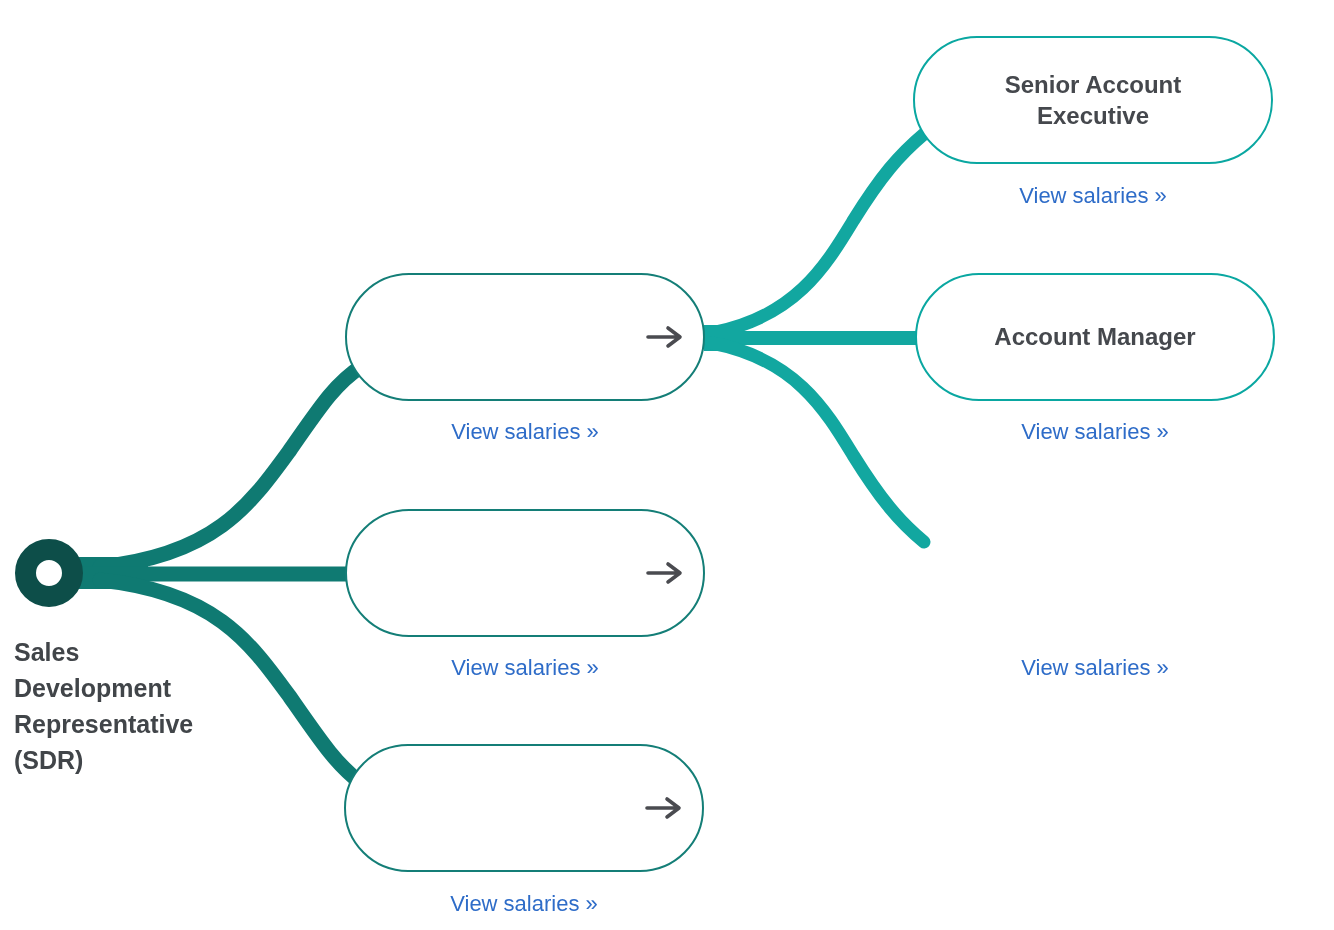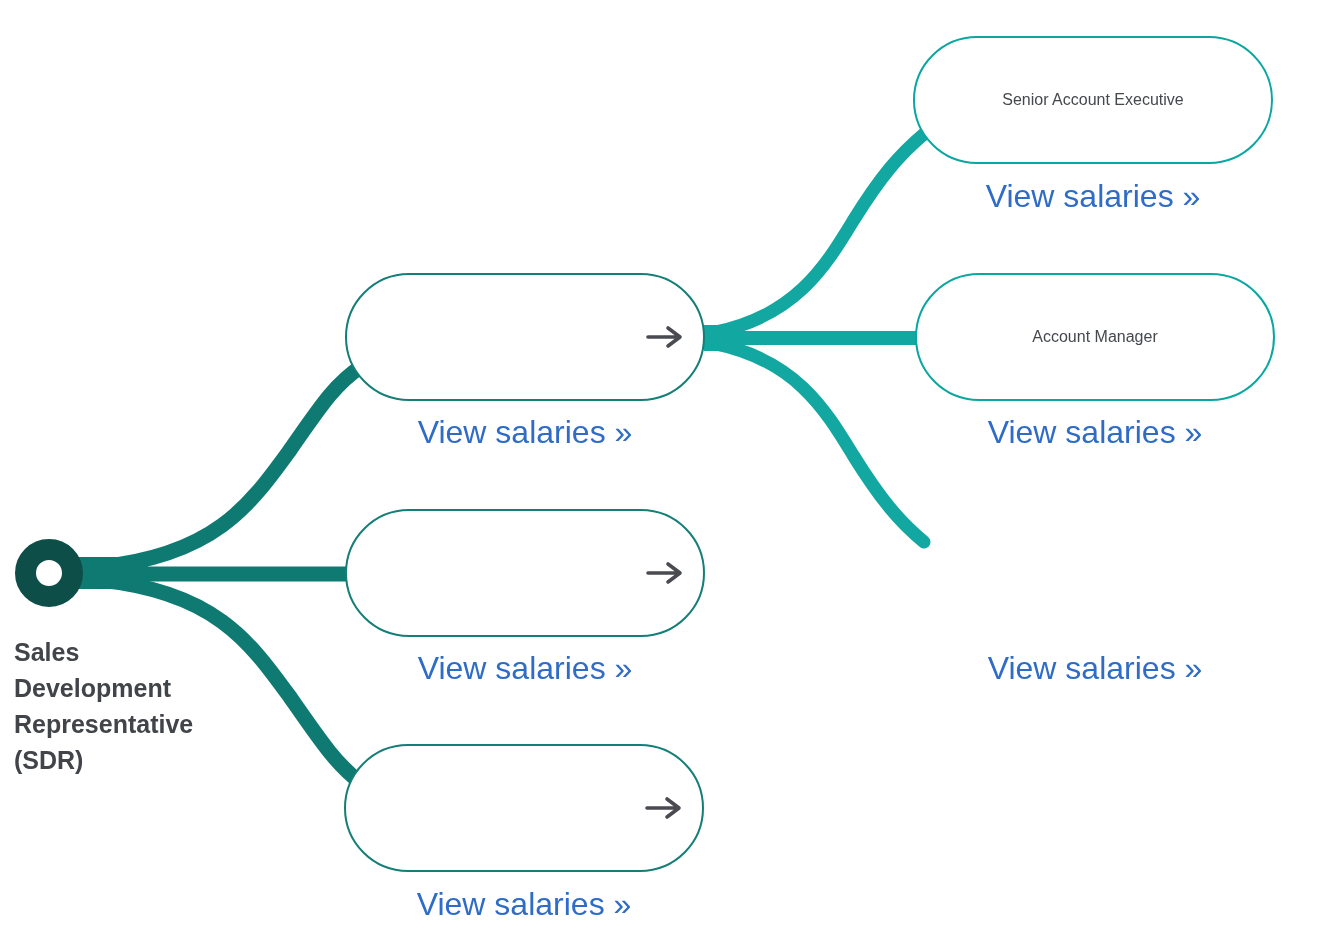--- a/index.html
+++ b/index.html
@@ -25,22 +25,22 @@
     width: 360px;
     height: 128px;
     box-sizing: border-box;
     background: #ffffff;
     border: 2px solid #147e77;
     border-radius: 64px;
     display: flex;
     align-items: center;
     justify-content: center;
     text-align: center;
-    font-weight: normal;
-    font-size: 16px;
+    font-weight: bold;
+    font-size: 24px;
     line-height: 1.3;
     cursor: pointer;
   }
   .pill.l1 { border-color: #147e77; color: #2a67c5; }
   .pill.l2 { border-color: #0aa7a1; color: #45484d; }
   .pill-label { display: inline-block; }
   .pill-label.w250 { max-width: 250px; }
   .pill-label.w240 { max-width: 240px; }
   .pill-label.w230 { max-width: 230px; }
   .pill-label.w185 { max-width: 185px; }
@@ -48,21 +48,21 @@
     position: absolute;
     right: 18px;
     top: 50%;
     transform: translateY(-50%);
     display: inline-flex;
   }
   .link {
     position: absolute;
     width: 360px;
     text-align: center;
-    font-size: 32px;
+    font-size: 22px;
     line-height: 30px;
     color: #2e6cc8;
     text-decoration: none;
     cursor: pointer;
     display: block;
     font-weight: normal;
   }
   .root-label {
     position: absolute;
     left: 14px;

